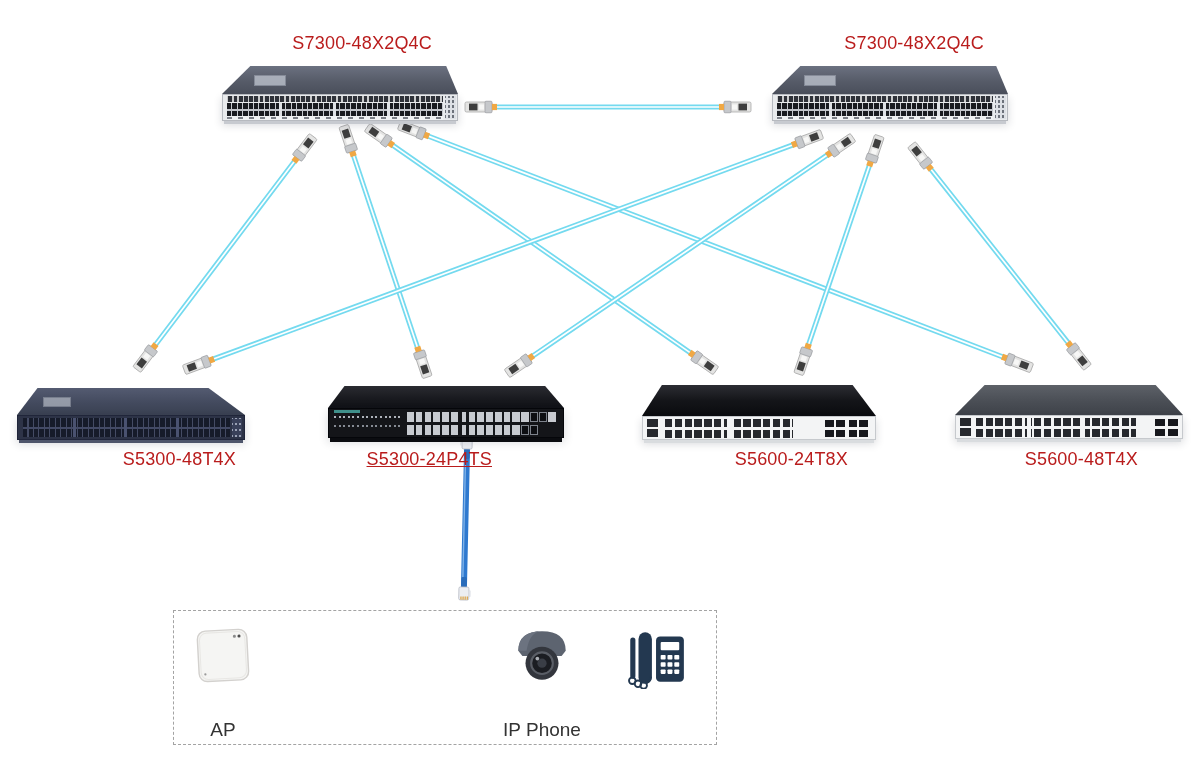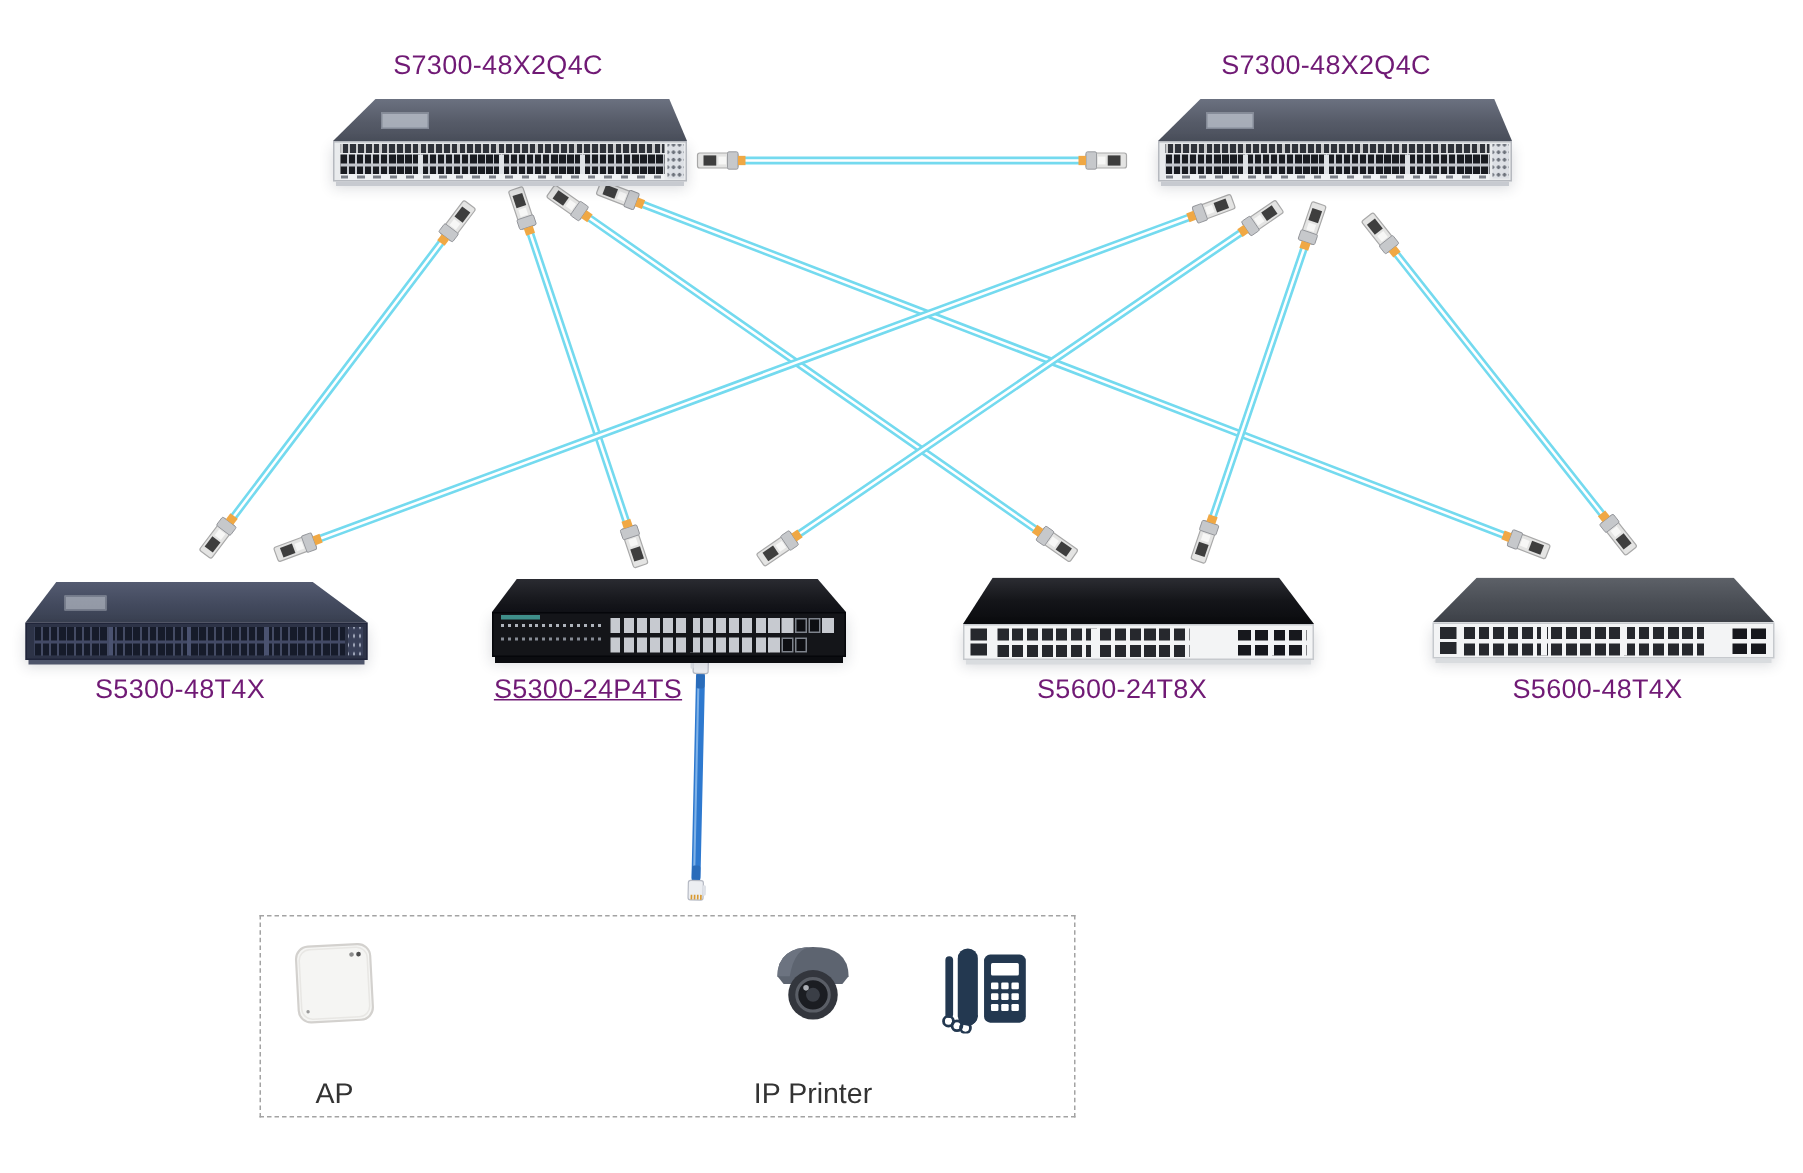--- a/index.html
+++ b/index.html
@@ -1,21 +1,21 @@
 <!DOCTYPE html>
 <html><head>
 <meta charset="utf-8">
 <style>
   html,body{margin:0;padding:0;background:#fff;}
   body{width:1202px;height:782px;position:relative;overflow:hidden;
        font-family:"Liberation Sans",sans-serif;}
 
   
-  .node-label{position:absolute;width:200px;text-align:center;
-    font-size:18px;color:#701a75;letter-spacing:.2px;}
+  .node-label{position:absolute;width:200px;text-align:right;
+    font-size:18px;color:#b91c1c;letter-spacing:.2px;}
   .device-label{position:absolute;left:0;right:0;bottom:0;text-align:center;
     font-size:19px;color:#333;}
 
   
   .sw{position:absolute;}
   .sw-top{position:absolute;left:0;top:0;width:100%;}
   .sw-front{position:absolute;left:0;width:100%;box-sizing:border-box;
     box-shadow:0 4px 9px rgba(40,45,60,.18);}
   .sw-bottom{position:absolute;left:1%;width:98%;}
   .plate{position:absolute;background:#b7bdc7;border:1px solid #8d93a0;opacity:.85;}
@@ -360,21 +360,21 @@
 <div class="sw s5300-48" style="left:17px;top:388px;">
   <div class="sw-top">
       <div class="plate"></div>
     </div>
   <div class="sw-front">
     <div class="port-bank"></div>
     <div class="endcap"></div>
   </div>
   <div class="sw-bottom"></div>
 </div>
-<div class="node-label" style="left:20px;top:449px;">S5300-48T4X</div>
+<div class="node-label" style="left:36px;top:449px;">S5300-48T4X</div>
 
 <div class="sw s5300-24" style="left:328px;top:386px;">
   <div class="sw-top"></div>
   <div class="sw-front">
     <div class="brand-dot"></div>
     <div class="pleft"></div>
     <div class="port-bank"></div>
     <div class="pright">
       <i class="rj"></i>
         <i class="rj"></i>
@@ -403,21 +403,21 @@
 
 <div class="sw s5600-48" style="left:955px;top:385px;">
   <div class="sw-top"></div>
   <div class="sw-front">
     <div class="cap2"></div>
     <div class="port-bank"></div>
     <div class="sfp-bank"></div>
   </div>
   <div class="sw-bottom"></div>
 </div>
-<div class="node-label" style="left:965px;top:449px;">S5600-48T4X</div>
+<div class="node-label" style="left:938px;top:449px;">S5600-48T4X</div>
 
 <div class="devices-box">
 
   <div class="device" style="left:1px;">
     <svg width="66" height="66" viewBox="0 0 64 64">
       <g transform="rotate(-3 32 32)">
         <rect x="8" y="7" width="48" height="49" rx="8" fill="#f5f5f3" stroke="#d3d1ce" stroke-width="1.4"></rect>
         <rect x="10" y="9" width="44" height="45" rx="7" fill="none" stroke="#e8e7e4" stroke-width="1"></rect>
         <circle cx="44" cy="13.5" r="1.5" fill="#8b8b8b"></circle>
           <circle cx="48.5" cy="13.5" r="1.5" fill="#4d4d4d"></circle>
@@ -431,21 +431,21 @@
 
   <div class="device" style="left:320px;">
     <svg width="66" height="66" viewBox="0 0 64 64">
       <path d="M9 27 Q9 8 32 8 Q55 8 55 27 L51 32 L13 32 Z" fill="#5d6470"></path>
       <path d="M9 27 Q9 8 32 8 L32 8 Q20 8 17 27 Z" fill="#6c7380"></path>
       <circle cx="32" cy="39" r="16" fill="#33363d"></circle>
       <circle cx="32" cy="39" r="10.5" fill="#1b1d22" stroke="#5a5e66" stroke-width="2"></circle>
       <circle cx="32" cy="39" r="4.5" fill="#3a3e46"></circle>
       <circle cx="27.5" cy="34.5" r="1.8" fill="#cfd3d9" opacity=".8"></circle>
     </svg>
-    <div class="device-label">IP Printer</div>
+    <div class="device-label">IP Phone</div>
   </div>
 
   <div class="device" style="left:433px;">
     <svg width="66" height="66" viewBox="0 0 64 64">
       <g fill="#233850">
         <rect x="8" y="14" width="5" height="40" rx="2.5"></rect>
         <rect x="16" y="9" width="13" height="50" rx="6.5"></rect>
         <rect x="33" y="13" width="27" height="44" rx="4"></rect>
       </g>
       <rect x="37.5" y="18.5" width="18" height="8" rx="1" fill="#ffffff"></rect>

